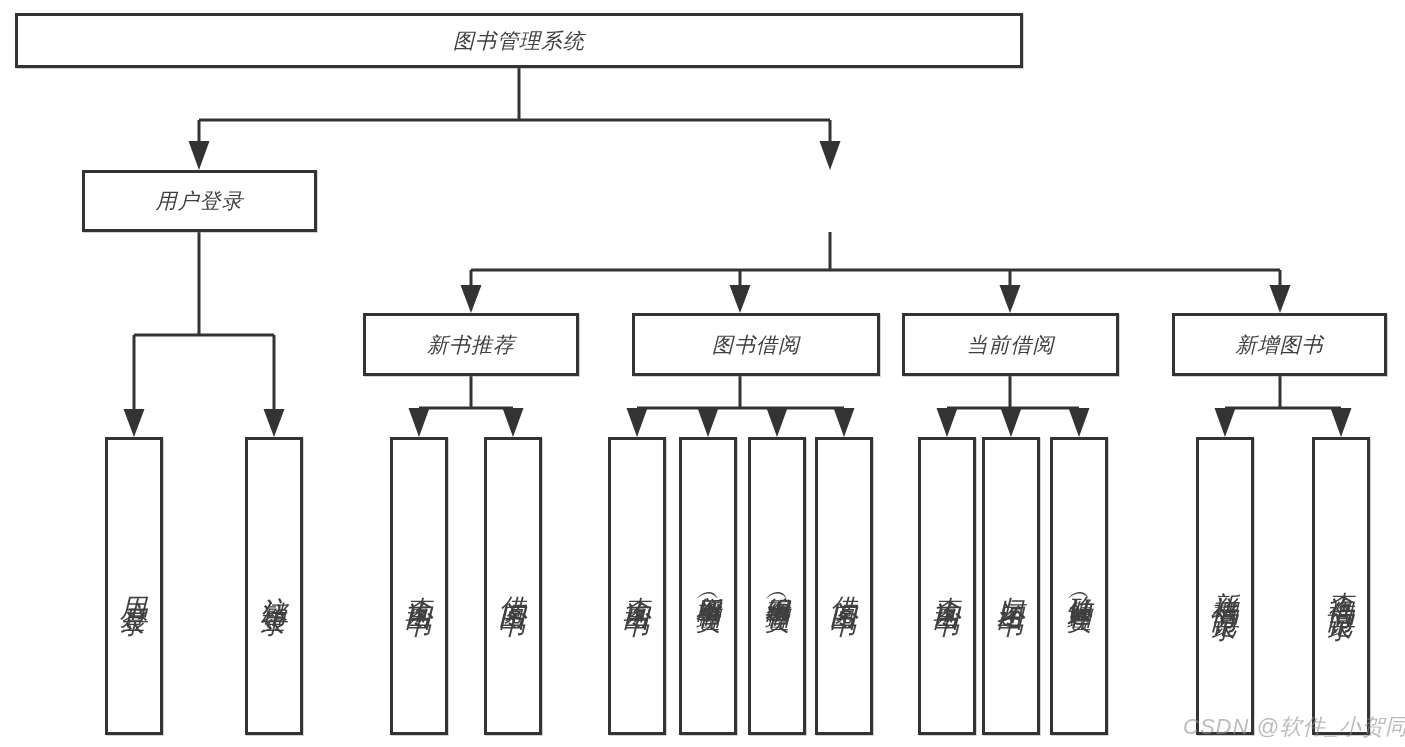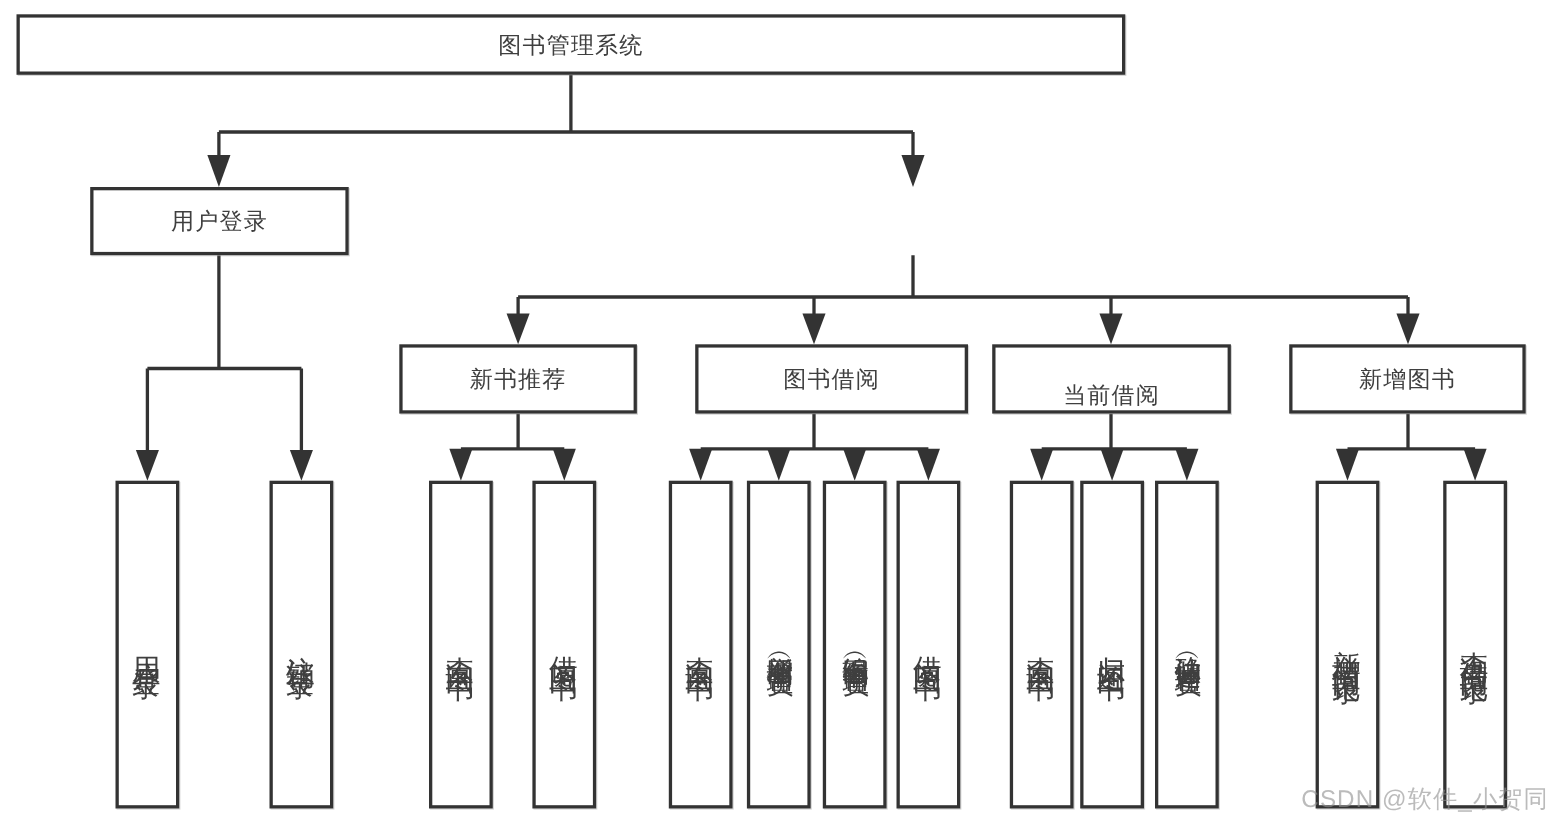--- a/index.html
+++ b/index.html
@@ -12,20 +12,21 @@
     padding: 0;
     background: #ffffff;
   }
   .canvas {
     position: relative;
     width: 1405px;
     height: 747px;
     background: #ffffff;
     font-family: "Liberation Sans", sans-serif;
     overflow: hidden;
+    font-style: italic;
   }
   .wires {
     position: absolute;
     left: 0; top: 0;
     width: 1405px; height: 747px;
     pointer-events: none;
   }
   .wires path {
     stroke: var(--line);
     stroke-width: 3;
@@ -117,21 +118,21 @@
   <div class="node branch" style="left:82px; top:170px; width:235px; height:62px;">
     <span class="h-label">用户登录</span>
   </div>
 
   <div class="node branch" style="left:363px; top:313px; width:216px; height:63px;">
     <span class="h-label">新书推荐</span>
   </div>
   <div class="node branch" style="left:632px; top:313px; width:248px; height:63px;">
     <span class="h-label">图书借阅</span>
   </div>
-  <div class="node branch" style="left:902px; top:313px; width:217px; height:63px;align-items:flex-end;">
+  <div class="node branch" style="left:902px; top:313px; width:217px; height:63px;">
     <span class="h-label">当前借阅</span>
   </div>
   <div class="node branch" style="left:1172px; top:313px; width:215px; height:63px;">
     <span class="h-label">新增图书</span>
   </div>
 
   <div class="node leaf" style="left:105px; top:437px; width:58px; height:298px;">
     <span class="vtext">用户登录</span>
   </div>
   <div class="node leaf" style="left:245px; top:437px; width:58px; height:298px;">

